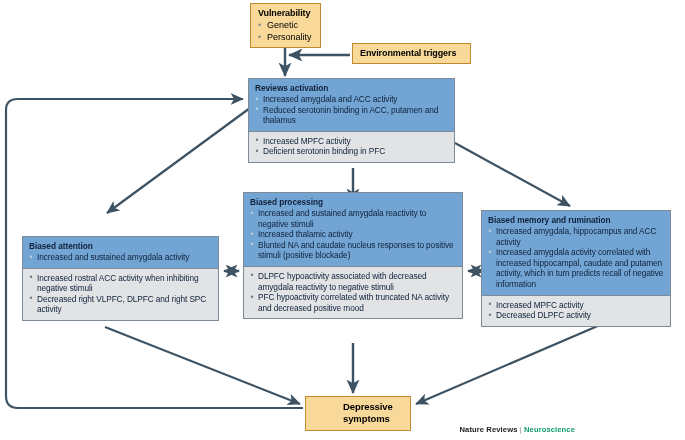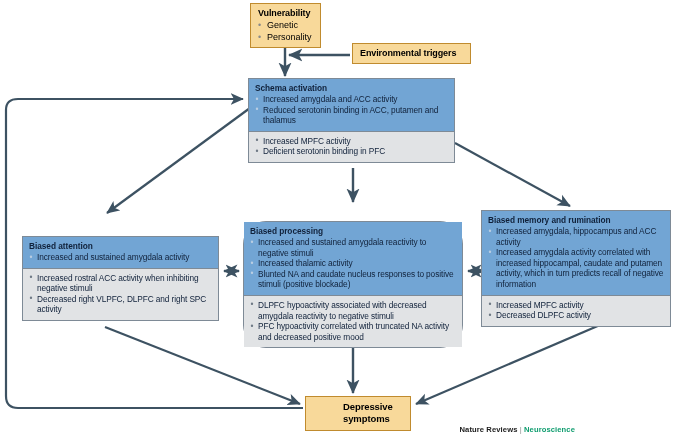--- a/index.html
+++ b/index.html
@@ -76,21 +76,21 @@
   }
 
   
   #vulnerability-box { left: 250px; top: 3px; width: 71px; }
   #environmental-triggers-box { left: 352px; top: 43px; width: 119px; }
   #depressive-symptoms-box { left: 305px; top: 396px; width: 106px; }
   #depressive-symptoms-box .ttl { font-size: 9.5px; text-align: left; padding: 1px 2px; margin-left: 28px; }
 
   #schema-activation-box { left: 248px; top: 78px; width: 207px; }
   #biased-attention-box  { left: 22px;  top: 217px; width: 197px; margin-top: 19px; }
-  #biased-processing-box { left: 243px; top: 221px; width: 220px; border-radius: 23px; }
+  #biased-processing-box { left: 243px; top: 192px; width: 220px; }
   #biased-memory-box     { left: 481px; top: 210px; width: 190px; }
 
   #credit {
     position: absolute; right: 8px; bottom: 6px;
     font-size: 7.6px; font-weight: bold; z-index: 3;
     letter-spacing: 0.1px;
   }
   #credit .nr { color: #1b1b1b; }
   #credit .sep { color: #8d8d8d; font-weight: normal; }
   #credit .ns { color: #0f9d6f; }
@@ -162,21 +162,21 @@
       <li>Personality</li>
     </ul>
   </div>
 
   <div class="box tanbox" id="environmental-triggers-box">
     <div class="ttl">Environmental triggers</div>
   </div>
 
   <div class="box bgbox" id="schema-activation-box">
     <div class="top">
-      <div class="hdr">Schema activation</div>
+      <div class="hdr">Reviews activation</div>
       <ul>
         <li>Increased amygdala and ACC activity</li>
         <li>Reduced serotonin binding in ACC, putamen and thalamus</li>
       </ul>
     </div>
     <div class="bot">
       <ul>
         <li>Increased MPFC activity</li>
         <li>Deficient serotonin binding in PFC</li>
       </ul>

